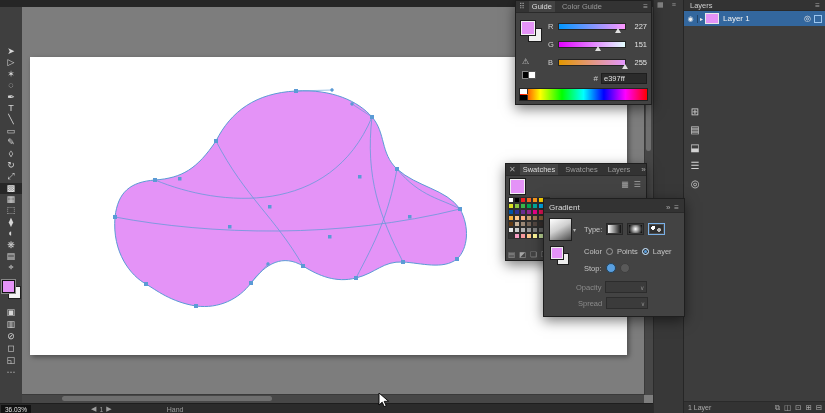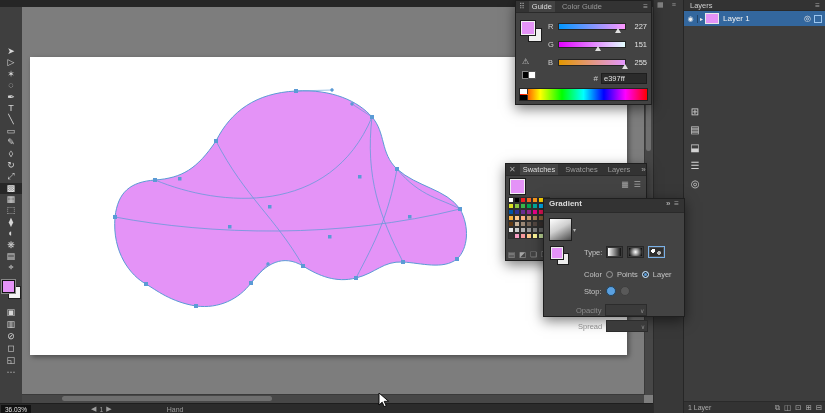--- a/index.html
+++ b/index.html
@@ -69,31 +69,31 @@
   .sw-body{position:relative;height:84px;}
   .sw-sel{position:absolute;left:4px;top:3px;width:13px;height:13px;border:1px solid #f0f0f0;outline:1px solid #1c1c1c;}
   .sw-views{position:absolute;right:5px;top:4px;display:flex;gap:5px;color:#a5a5a5;font-size:8px;}
   .swgrid{position:absolute;left:2px;top:21px;display:grid;grid-template-columns:repeat(7,6px);}
   .sw{width:6px;height:6px;box-sizing:border-box;border:0.5px solid #2e2e2e;}
   .sw-foot{position:absolute;left:2px;right:2px;bottom:1px;height:10px;display:flex;align-items:center;gap:4px;
            color:#a5a5a5;font-size:7.5px;}
 
   
   .gradient-panel{left:543px;top:198px;width:140px;height:117px;z-index:6;}
-  .gp-head{height:13px;background:#333;display:flex;align-items:flex-start;padding:0 5px;gap:4px;
-           border-bottom:1px solid #2a2a2a;font-weight:bold;}
+  .gp-head{height:13px;background:#333;display:flex;align-items:flex-end;padding:0 5px;gap:4px;
+           border-bottom:1px solid #2a2a2a;}
   .gp-title{font-size:8px;color:#dcdcdc;}
   .gp-body{position:relative;height:102px;}
   .gp-thumb{position:absolute;left:5px;top:5px;width:21px;height:21px;border:1px solid #1e1e1e;
             background:linear-gradient(150deg,#ffffff 0%,#cfcfcf 45%,#4a4a4a 100%);}
   .gp-thumb-dd{position:absolute;left:29px;top:13px;font-size:6px;color:#b0b0b0;}
   .gp-fs{position:absolute;left:7px;top:34px;width:20px;height:20px;}
   .gp-fs .stroke{position:absolute;left:6px;top:6px;width:10px;height:10px;background:#ededed;border:1px solid #1c1c1c;}
   .gp-fs .fill{position:absolute;left:0;top:0;width:10px;height:10px;border:1px solid #ededed;outline:1px solid #1c1c1c;}
-  .gp-row{position:absolute;display:flex;align-items:center;gap:4px;font-size:7.5px;color:#c4c4c4;margin-top:23px;}
+  .gp-row{position:absolute;display:flex;align-items:center;gap:4px;font-size:7.5px;color:#c4c4c4;}
   .typebtn{width:15px;height:10px;border:1px solid #272727;background:#3a3a3a;position:relative;}
   .typebtn.sel{border-color:#7ab1e8;background:#4c4c4c;}
   .typebtn .lin{position:absolute;inset:1px;background:linear-gradient(to right,#fff,#111);}
   .typebtn .rad{position:absolute;inset:1px;background:radial-gradient(circle at 50% 50%,#fff 0%,#111 90%);}
   .typebtn .ffd{position:absolute;inset:1px;background:
      radial-gradient(circle at 25% 35%,#fff 0 18%,transparent 19%),
      radial-gradient(circle at 70% 60%,#bbb 0 18%,transparent 19%),#2f2f2f;}
   .radio{width:7px;height:7px;border:1px solid #9a9a9a;border-radius:50%;box-sizing:border-box;}
   .radio.sel{background:#5aa0e0;border-color:#cfe3f5;box-shadow:inset 0 0 0 1px #2d2d2d;}
   .stopdot{width:8px;height:8px;border-radius:50%;background:#5aa0e0;border:1px solid #20435f;}

